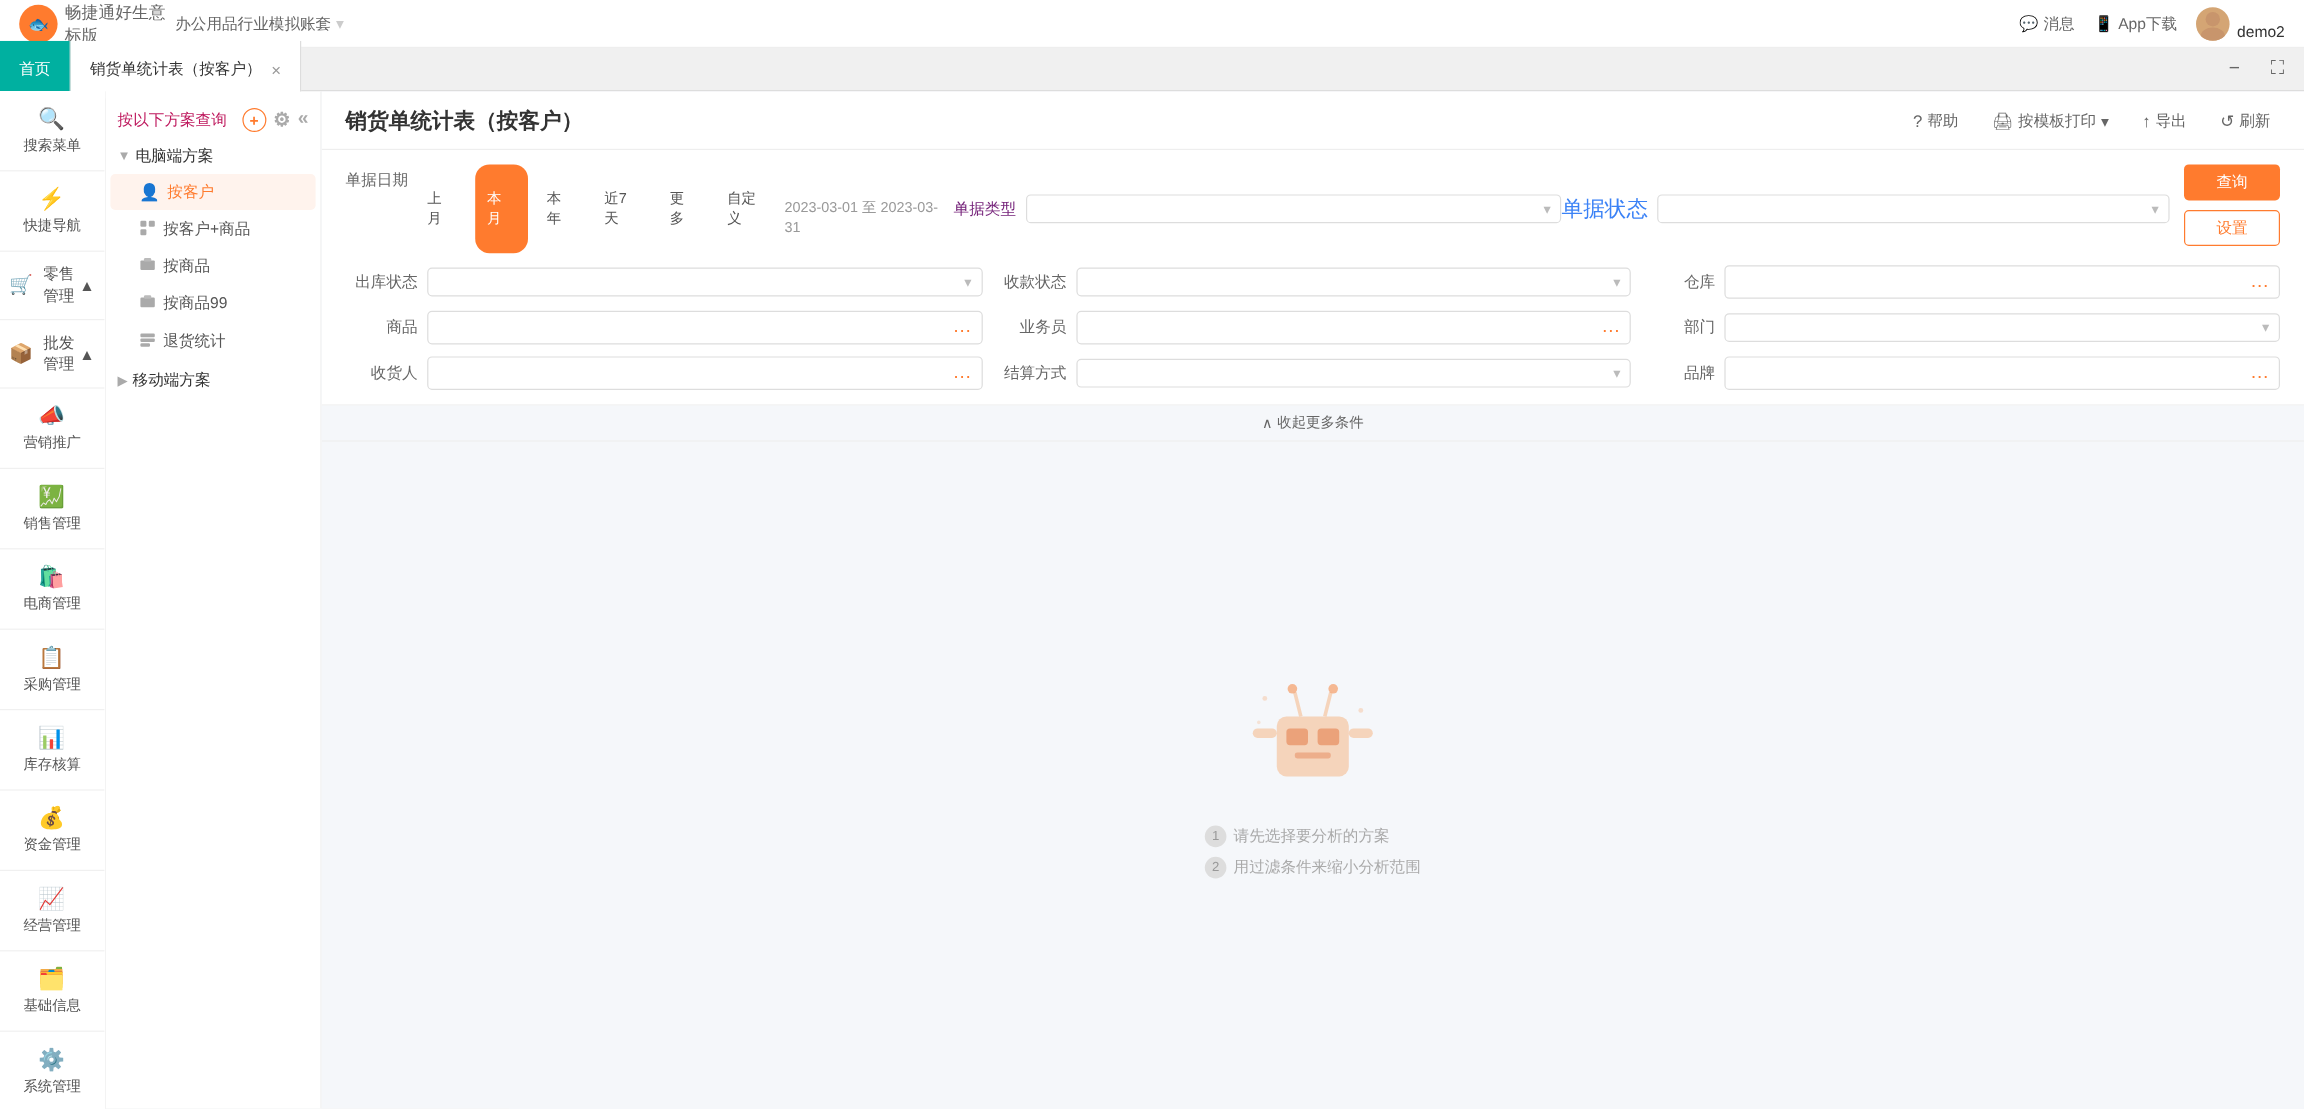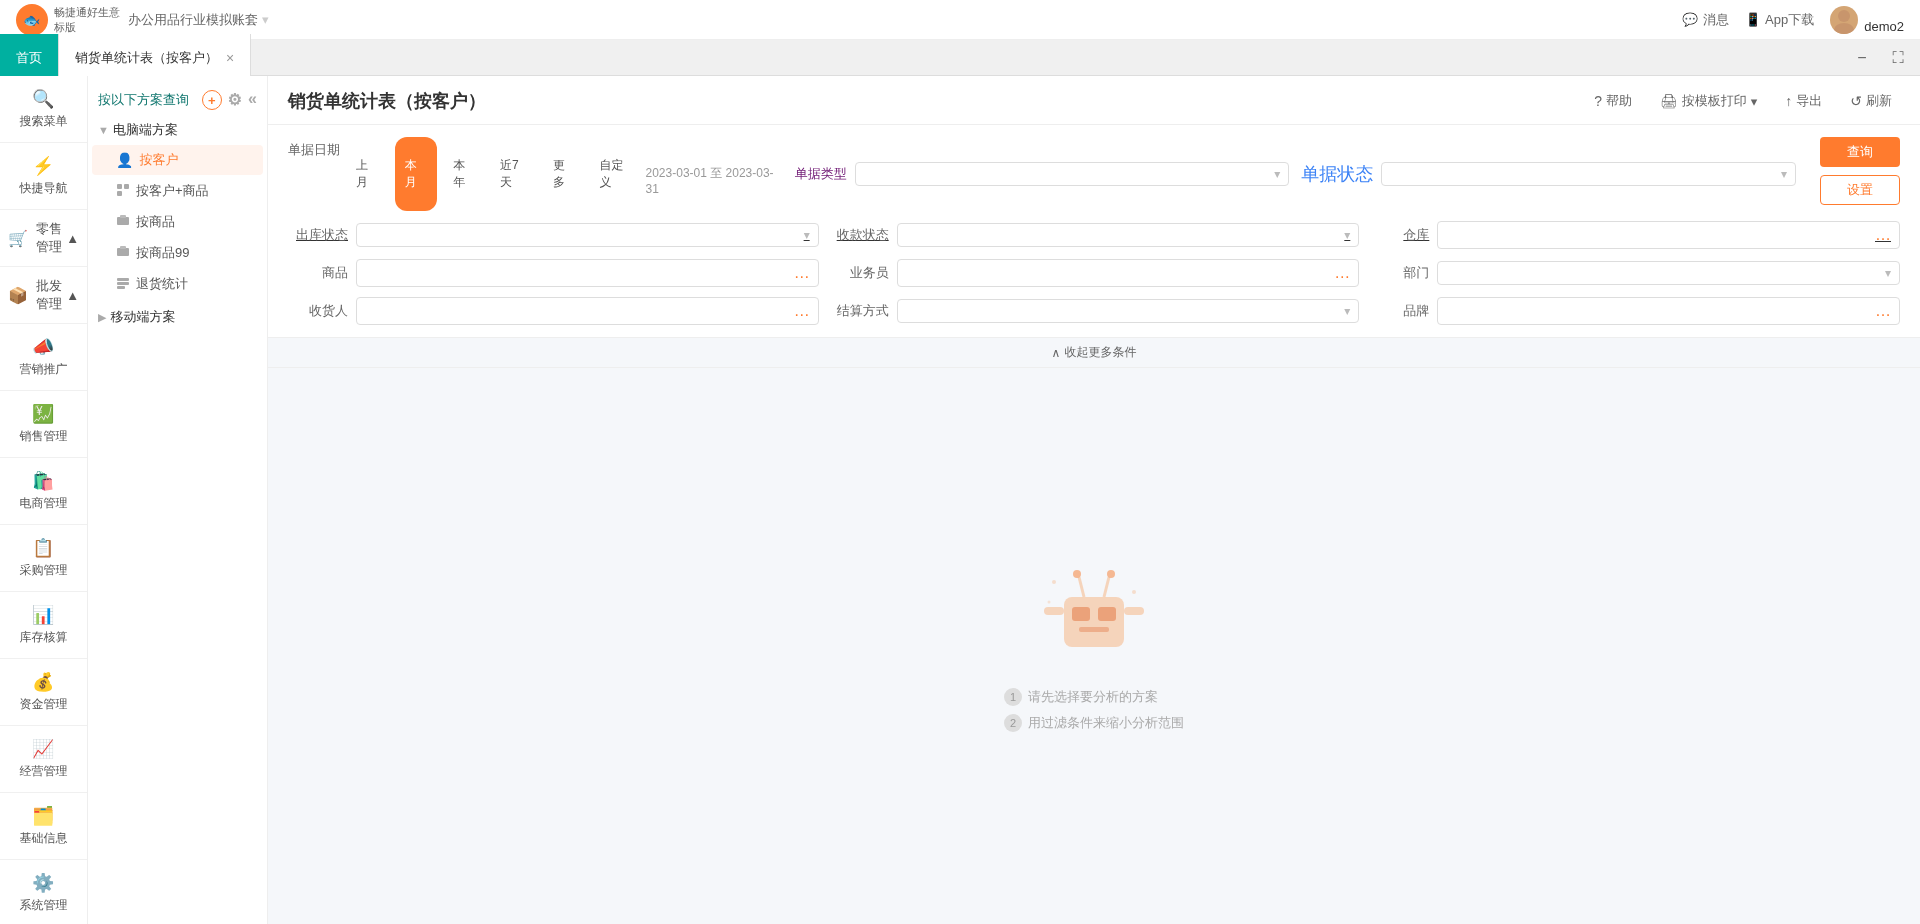--- a/index.html
+++ b/index.html
@@ -12,21 +12,21 @@
       display: flex;
       align-items: center;
       justify-content: space-between;
       padding: 0 16px;
       border-bottom: 1px solid #eee;
       flex-shrink: 0;
     }
     .top-header-left { display: flex; align-items: center; gap: 8px; }
     .logo-area { display: flex; align-items: center; gap: 6px; }
     .logo-icon { width: 32px; height: 32px; background: #ff7b2e; border-radius: 50%; display: flex; align-items: center; justify-content: center; color: white; font-size: 14px; font-weight: bold; }
-    .logo-text { font-size: 11px; color: #666; line-height: 1.3; }
+    .logo-text { font-size: 14px; color: #666; line-height: 1.3; }
     .breadcrumb-area { display: flex; align-items: center; gap: 4px; color: #666; font-size: 13px; }
     .breadcrumb-sep { color: #ccc; }
     .top-header-right { display: flex; align-items: center; gap: 16px; }
     .header-action { display: flex; align-items: center; gap: 4px; color: #666; font-size: 13px; cursor: pointer; }
     .user-avatar { width: 28px; height: 28px; border-radius: 50%; background: #d4a574; display: flex; align-items: center; justify-content: center; color: white; font-size: 12px; overflow: hidden; }
     .user-info { display: flex; align-items: flex-end; gap: 6px; cursor: pointer; }
 
     
     .tab-bar {
       height: 36px;
@@ -107,21 +107,21 @@
       flex-shrink: 0;
       overflow-y: auto;
       padding-top: 8px;
     }
     .left-panel-header {
       display: flex;
       align-items: center;
       justify-content: space-between;
       padding: 6px 10px;
     }
-    .left-panel-title { font-size: 13px; color: #0f766e; }
+    .left-panel-title { font-size: 13px; color: #be185d; }
     .left-panel-actions { display: flex; gap: 6px; }
     .lp-action-btn { color: #ff7b2e; cursor: pointer; font-size: 16px; font-weight: bold; }
     .lp-action-btn.circle { width: 20px; height: 20px; border: 1.5px solid #ff7b2e; border-radius: 50%; display: flex; align-items: center; justify-content: center; font-size: 13px; color: #ff7b2e; }
     .lp-action-btn.gear { color: #aaa; font-size: 16px; }
     .lp-action-btn.collapse { color: #aaa; font-size: 16px; }
 
     .scheme-group { margin-bottom: 4px; }
     .scheme-group-title {
       display: flex;
       align-items: center;
@@ -554,21 +554,21 @@
             </div>
             <div class="page-action-btn">
               <span class="btn-icon">↺</span>
               <span>刷新</span>
             </div>
           </div>
         </div>
       </div>
 
       <div class="filter-area">
-        <div style="display: flex; gap: 12px; margin-bottom: 10px;">
+        <div style="display: flex; margin-bottom: 10px;">
 
           <div style="display: flex; align-items: flex-start; gap: 8px; flex: 1;">
             <span style="white-space:nowrap; color:#666; font-size:13px; padding-top:4px;">单据日期</span>
             <div style="display: flex; flex-direction: row; gap: 4px;">
               <div class="date-filter">
                 <span class="date-btn">上月</span>
                 <span class="date-btn active">本月</span>
                 <span class="date-btn">本年</span>
                 <span class="date-btn">近7天</span>
                 <span class="date-btn">更多</span>
@@ -593,21 +593,21 @@
               <span class="dropdown-arrow">▾</span>
             </div>
           </div>
 
           <div class="query-buttons">
             <button class="query-btn">查询</button>
             <button class="set-btn">设置</button>
           </div>
         </div>
 
-        <div class="filter-group" style="margin-bottom: 10px; text-decoration: underline;">
+        <div class="filter-group" style="margin-bottom: 10px;">
           <div class="filter-cell">
             <span class="filter-cell-label">出库状态</span>
             <div class="select-control filter-cell-input">
               <span class="placeholder"></span>
               <span class="dropdown-arrow">▾</span>
             </div>
           </div>
           <div class="filter-cell">
             <span class="filter-cell-label">收款状态</span>
             <div class="select-control filter-cell-input">

